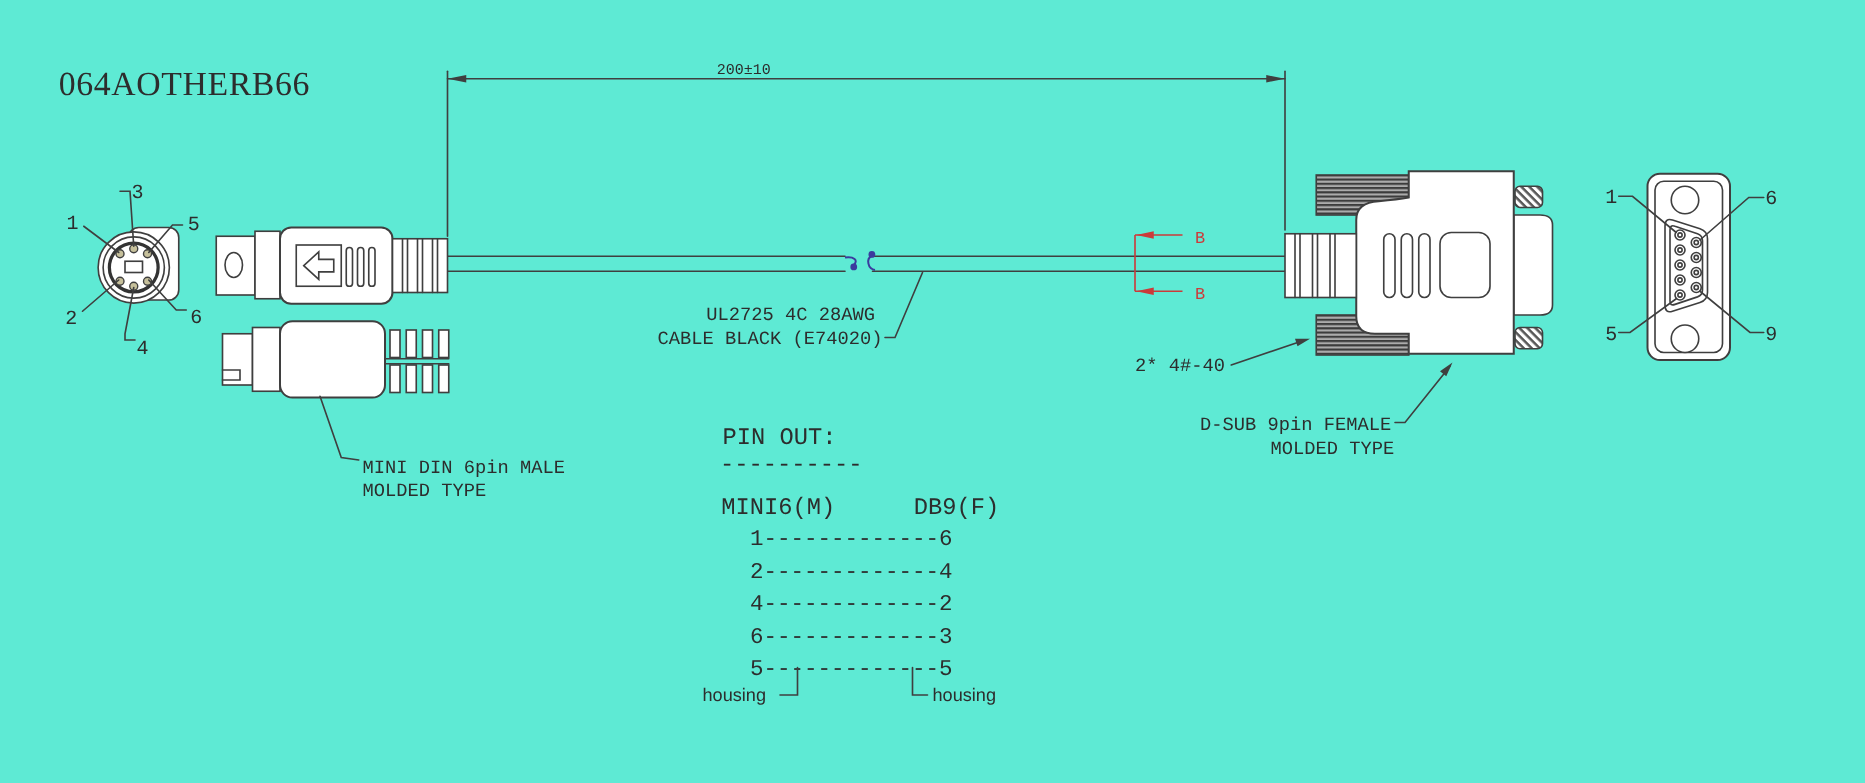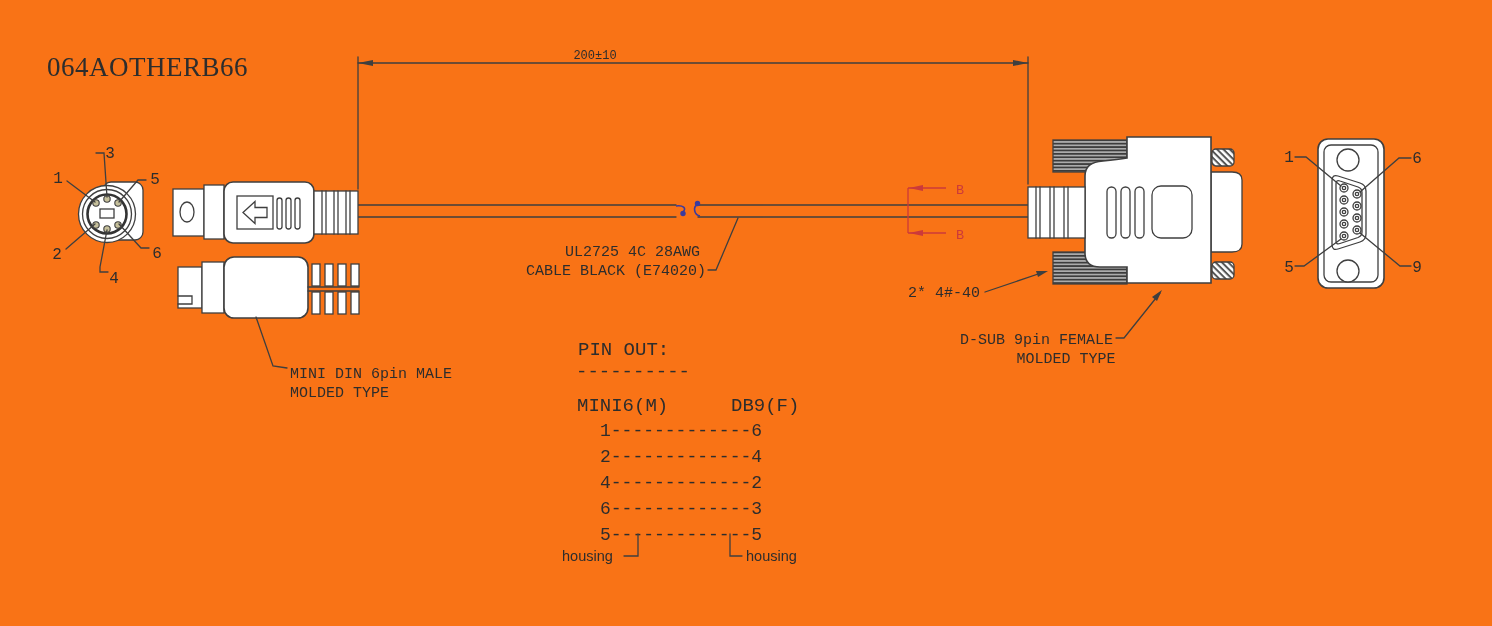--- a/index.html
+++ b/index.html
@@ -1,16 +1,16 @@
 <!DOCTYPE html>
 <html><head>
 <meta charset="utf-8">
 <style>
   html,body{margin:0;padding:0;background:#ffffff;}
-  .canvas{position:relative;width:1492px;height:626px;background:#f97316;overflow:hidden;}
+  .canvas{position:relative;width:1492px;height:626px;background:#5eead4;overflow:hidden;}
   svg{display:block;}
   .s  {stroke:#3f3f3f;stroke-width:1.3;fill:none;stroke-linecap:round;}
   .sf {stroke:#3f3f3f;stroke-width:1.6;fill:#ffffff;}
   .sf2{stroke:#3f3f3f;stroke-width:1.3;fill:#ffffff;}
   .thick{stroke:#333333;stroke-width:2.6;fill:none;}
   .red {stroke:#cc3a3a;stroke-width:1.3;fill:none;}
   .redf{fill:#cc3a3a;stroke:none;}
   .blue{stroke:#3b3b9e;stroke-width:1.6;fill:none;}
   .bluef{fill:#3b3b9e;stroke:none;}
   .dk {fill:#3f3f3f;stroke:none;}

